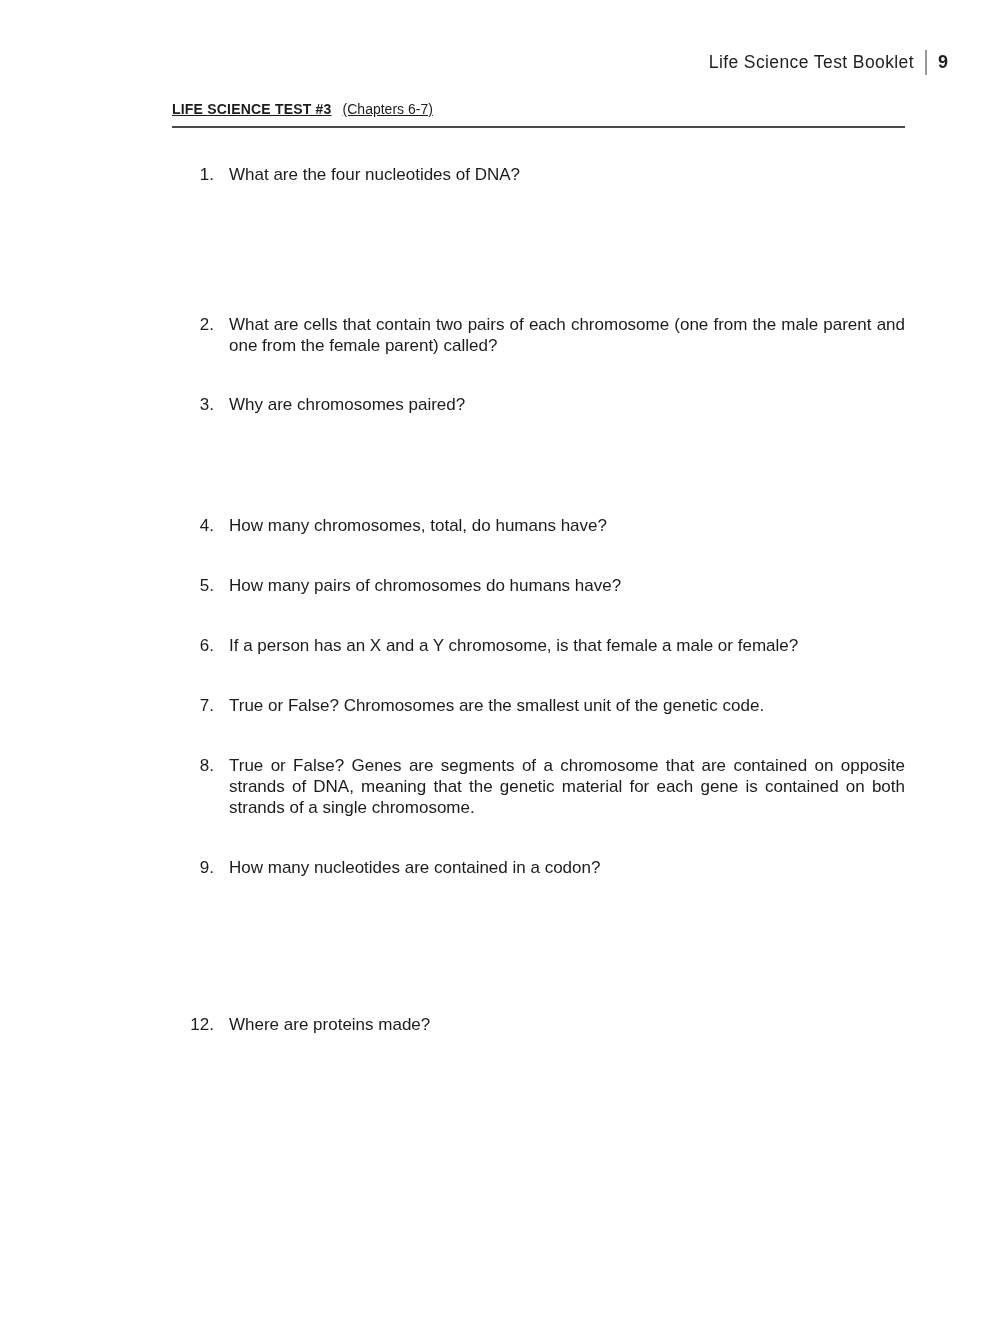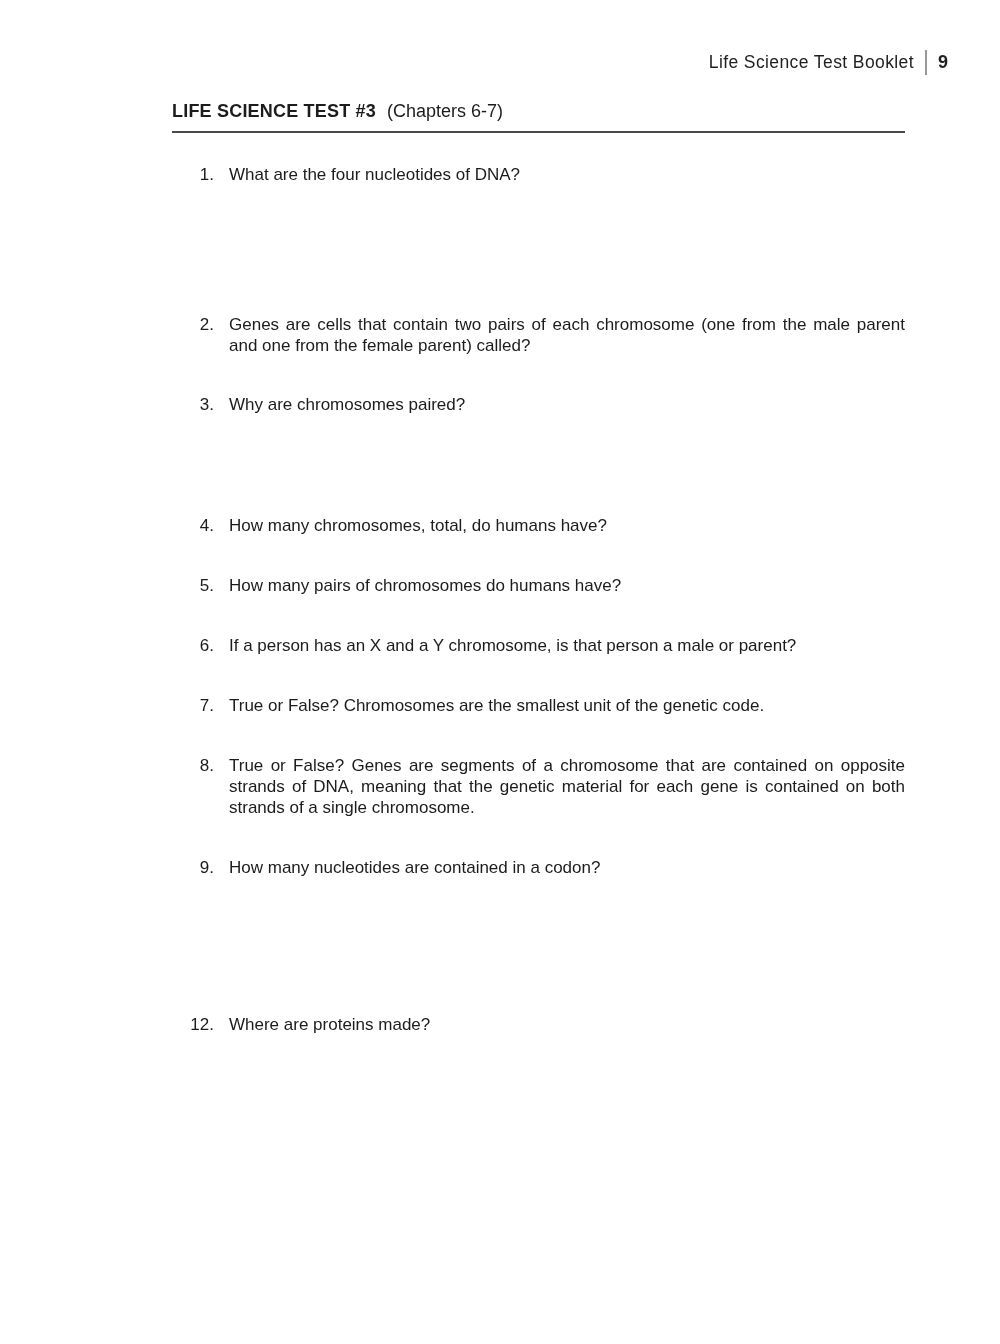--- a/index.html
+++ b/index.html
@@ -41,22 +41,23 @@
     letter-spacing: 0;
   }
   
   .title-block {
     position: absolute;
     left: 160px;
     top: 101px;
     width: 733px;
     border-bottom: 2.5px solid #4a4a4a;
     padding-bottom: 9px;
-    font-size: 18px;
+    font-size: 14px;
     white-space: nowrap;
+    text-decoration: underline;
   }
   .title-main {
     font-weight: bold;
     letter-spacing: 0.2px;
   }
   .title-chapters {
     margin-left: 11px;
     font-weight: normal;
   }
   
@@ -93,41 +94,41 @@
     <span class="title-main">LIFE SCIENCE TEST #3</span><span class="title-chapters">(Chapters 6-7)</span>
   </div>
 
   <div class="q-row" style="top:164px">
     <span class="q-num">1.</span>
     <p class="q-text">What are the four nucleotides of DNA?</p>
   </div>
 
   <div class="q-row" style="top:314px">
     <span class="q-num">2.</span>
-    <p class="q-text">Genes are cells that contain two pairs of each chromosome (one from the male parent and one from the female parent) called?</p>
+    <p class="q-text">What are cells that contain two pairs of each chromosome (one from the male parent and one from the female parent) called?</p>
   </div>
 
   <div class="q-row" style="top:394px">
     <span class="q-num">3.</span>
     <p class="q-text">Why are chromosomes paired?</p>
   </div>
 
   <div class="q-row" style="top:515px">
     <span class="q-num">4.</span>
     <p class="q-text">How many chromosomes, total, do humans have?</p>
   </div>
 
   <div class="q-row" style="top:575px">
     <span class="q-num">5.</span>
     <p class="q-text">How many pairs of chromosomes do humans have?</p>
   </div>
 
   <div class="q-row" style="top:635px">
     <span class="q-num">6.</span>
-    <p class="q-text">If a person has an X and a Y chromosome, is that person a male or parent?</p>
+    <p class="q-text">If a person has an X and a Y chromosome, is that female a male or female?</p>
   </div>
 
   <div class="q-row" style="top:695px">
     <span class="q-num">7.</span>
     <p class="q-text">True or False? Chromosomes are the smallest unit of the genetic code.</p>
   </div>
 
   <div class="q-row" style="top:755px">
     <span class="q-num">8.</span>
     <p class="q-text">True or False? Genes are segments of a chromosome that are contained on opposite strands of DNA, meaning that the genetic material for each gene is contained on both strands of a single chromosome.</p>

